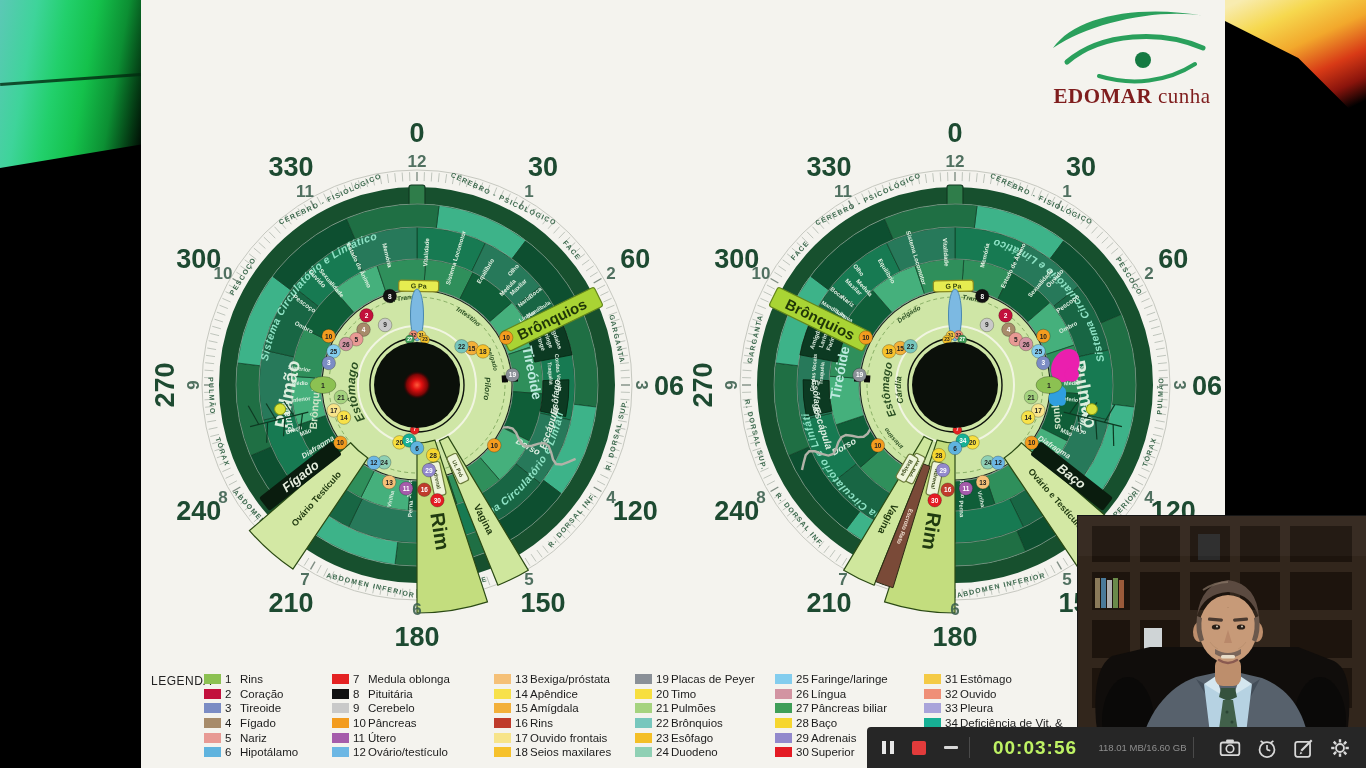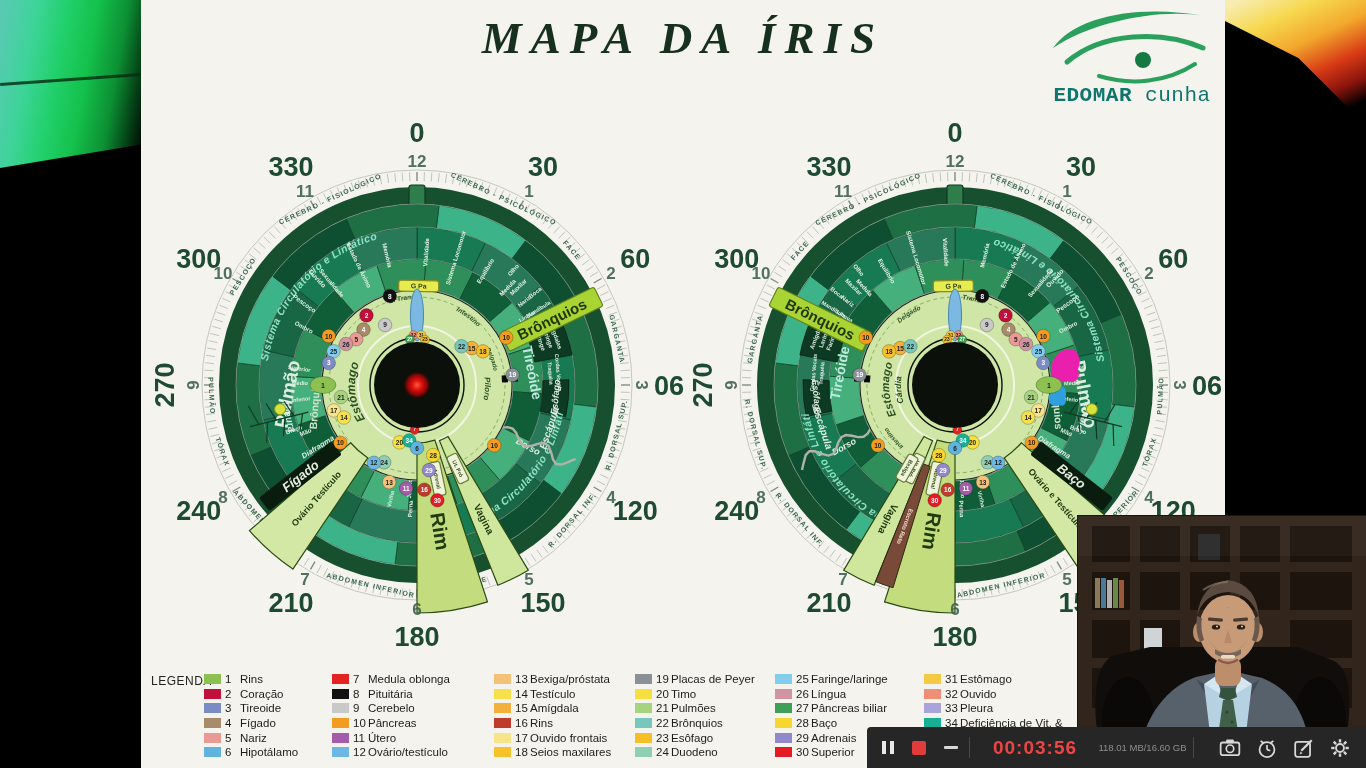--- a/index.html
+++ b/index.html
@@ -11,21 +11,21 @@
   .decor-left:after{content:"";position:absolute;left:0;top:78px;width:141px;height:3px;
     background:#032a10;transform:rotate(-4deg);opacity:.8;}
   .decor-right{position:absolute;left:1225px;top:0;width:141px;height:132px;
     background:linear-gradient(155deg,#f8ecb0 4%,#f6d84e 22%,#f2a82c 40%,#d83a16 58%,#8a140c 72%,#000 84%);
     clip-path:polygon(0 0,100% 0,100% 95%,52% 44%,0 16%);}
   .slide{position:absolute;left:141px;top:0;width:1084px;height:768px;background:#f4f3ee;}
   .title{position:absolute;left:542px;top:12px;transform:translateX(-50%);margin:0;
     font-family:"Liberation Serif",serif;font-style:italic;font-weight:bold;font-size:45px;
     letter-spacing:9px;color:#16301d;white-space:nowrap;}
   .logo{position:absolute;left:898px;top:4px;width:186px;text-align:center;}
-  .logo-text{font-family:Liberation Mono, monospace;color:#0f766e;font-size:21px;margin-top:-4px;letter-spacing:.5px;}
+  .logo-text{font-family:Liberation Serif, serif;color:#7f1d1d;font-size:21px;margin-top:-4px;letter-spacing:.5px;}
   .logo-text .lt-main{font-weight:bold;}
   .iris{position:absolute;width:540px;height:540px;}
   #iris-left{left:6px;top:115px;}
   #iris-right{left:544px;top:115px;}
   .legend{position:absolute;left:0;top:0;width:1084px;height:100px;}
   .legend-title{position:absolute;left:10px;top:674px;font-size:12px;color:#222;letter-spacing:.5px;}
   .lcol{position:absolute;top:672px;}
   .litem{display:flex;align-items:center;height:14.6px;font-size:11.5px;color:#1c1c1c;white-space:nowrap;}
   .lsw{width:17px;height:10px;margin-right:4px;flex:0 0 17px;}
   .lnum{display:inline-block;min-width:15px;}
@@ -35,36 +35,35 @@
   .rbtn{position:absolute;top:0;height:41px;display:flex;align-items:center;justify-content:center;cursor:pointer;}
   .pause{left:8px;width:26px;}
   .pbar{width:4px;height:13px;background:#e8e8e8;margin:0 2px;display:inline-block;}
   .stop{left:38px;width:28px;}
   .stopsq{width:14px;height:14px;background:#e23b3b;border-radius:2px;display:inline-block;}
   .minim{left:70px;width:28px;}
   .minbar{width:14px;height:3px;background:#d8d8d8;border-radius:1px;display:inline-block;}
   .rdiv{position:absolute;top:10px;width:1px;height:21px;background:#4a4a4a;}
   .d1{left:102px;} .d2{left:326px;}
   .rtime{position:absolute;left:118px;top:0;width:100px;height:41px;line-height:41px;text-align:center;
-    color:#ef4444;font-size:19px;font-weight:bold;letter-spacing:1px;}
+    color:#bef264;font-size:19px;font-weight:bold;letter-spacing:1px;}
   .rsize{position:absolute;left:228px;top:0;width:95px;height:41px;line-height:41px;text-align:center;
     color:#8f8f8f;font-size:9.5px;}
   .ricon{position:absolute;top:10px;width:22px;height:22px;cursor:pointer;}
   .ri-cam{left:352px;} .ri-clk{left:389px;} .ri-edit{left:426px;} .ri-gear{left:462px;}
   .ricon svg{width:22px;height:22px;}
 </style>
 </head>
 <body>
 
 <div class="stage">
   <div class="decor-left"></div>
   <div class="decor-right"></div>
 
   <div class="slide">
-    <h1 class="title">MAPA DA ÍRIS</h1>
 
     <div class="logo">
       <svg viewBox="0 0 170 80" width="170" height="80">
         <path d="M6,44 C28,12 92,0 158,12 C112,4 44,18 6,44 Z" fill="#2aa05c"></path>
         <path d="M20,58 C55,28 115,26 156,44" stroke="#2aa05c" stroke-width="5" fill="none" stroke-linecap="round"></path>
         <path d="M52,72 C85,82 120,78 148,60" stroke="#2aa05c" stroke-width="4" fill="none" stroke-linecap="round"></path>
         <circle cx="96" cy="56" r="8" fill="#157a42"></circle>
       </svg>
       <div class="logo-text"><span class="lt-main">EDOMAR</span> <span>cunha</span></div>
     </div>
@@ -1092,21 +1091,21 @@
           </div>
           <div class="lcol" style="left: 353px;">
             <div class="litem">
               <span class="lsw" style="background:#f5c077"></span>
               <span class="lnum">13</span>
               <span>Bexiga/próstata</span>
             </div>
             <div class="litem">
               <span class="lsw" style="background:#f7e14a"></span>
               <span class="lnum">14</span>
-              <span>Testículo</span>
+              <span>Apêndice</span>
             </div>
             <div class="litem">
               <span class="lsw" style="background:#f3b03a"></span>
               <span class="lnum">15</span>
               <span>Amígdala</span>
             </div>
             <div class="litem">
               <span class="lsw" style="background:#bf3b2b"></span>
               <span class="lnum">16</span>
               <span>Rins</span>

